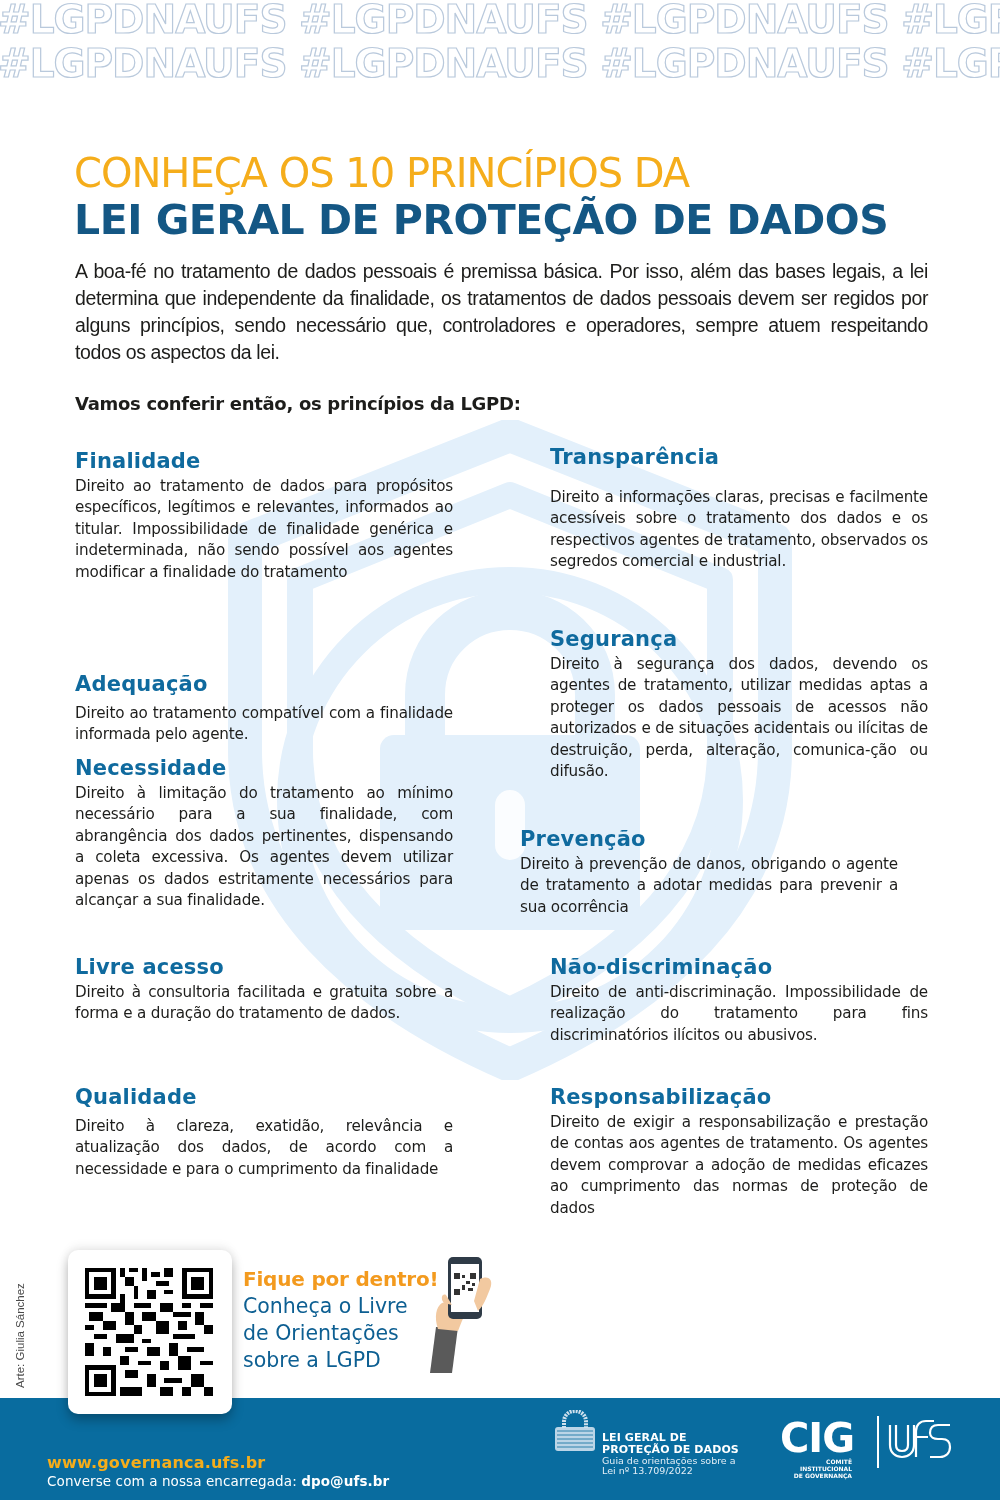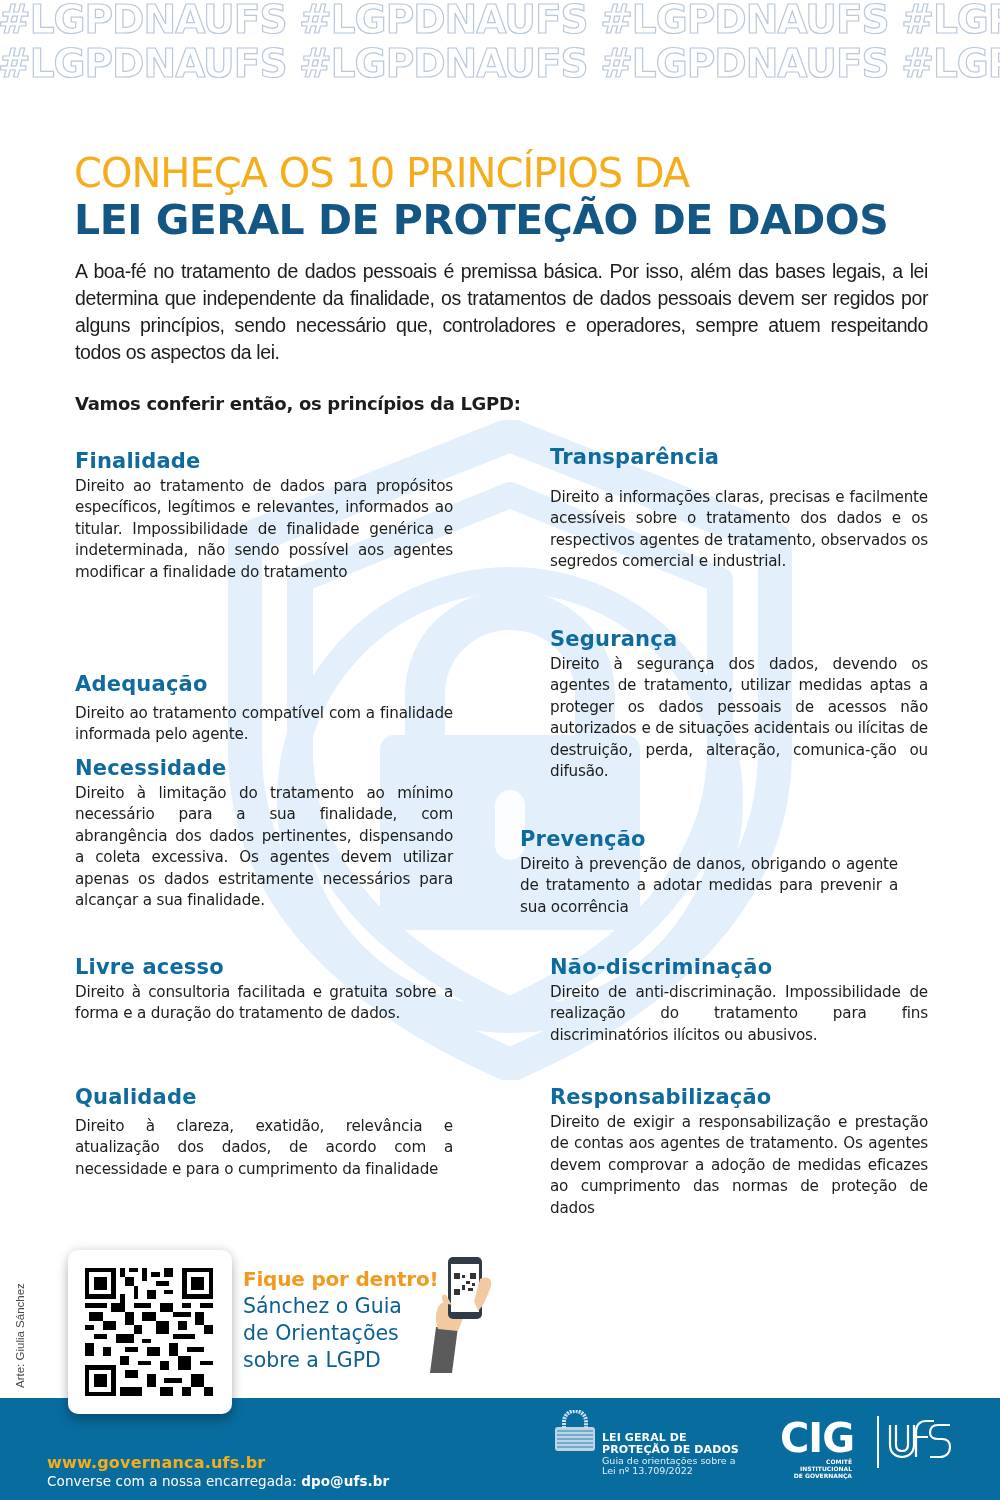--- a/index.html
+++ b/index.html
@@ -193,21 +193,21 @@
         <rect x="8" y="27" width="5" height="2"></rect>
       <rect x="17" y="27" width="3" height="2"></rect>
         <rect x="22" y="27" width="2" height="2"></rect>
         <rect x="27" y="27" width="2" height="2"></rect>
     </g>
   </svg>
 </div>
 
 <div class="cta">
   <div class="cta-head">Fique por dentro!</div>
-  <div class="cta-line">Sánchez o Guia</div>
+  <div class="cta-line">Conheça o Livre</div>
   <div class="cta-line">de Orientações</div>
   <div class="cta-line">sobre a LGPD</div>
 </div>
 
 <svg class="phone-hand" viewBox="0 0 70 118">
   <path d="M8 72 L30 72 L24 118 L2 118 Z" fill="#5a5a5a"></path>
   <path d="M14 48 C8 52 6 62 10 74 L30 76 C34 66 36 60 40 56 L40 40 Z" fill="#f2c9a0"></path>
   <rect x="20" y="2" width="34" height="62" rx="5" fill="#2f3b47"></rect>
   <rect x="23" y="9" width="28" height="48" fill="#ffffff"></rect>
   <g fill="#333">

